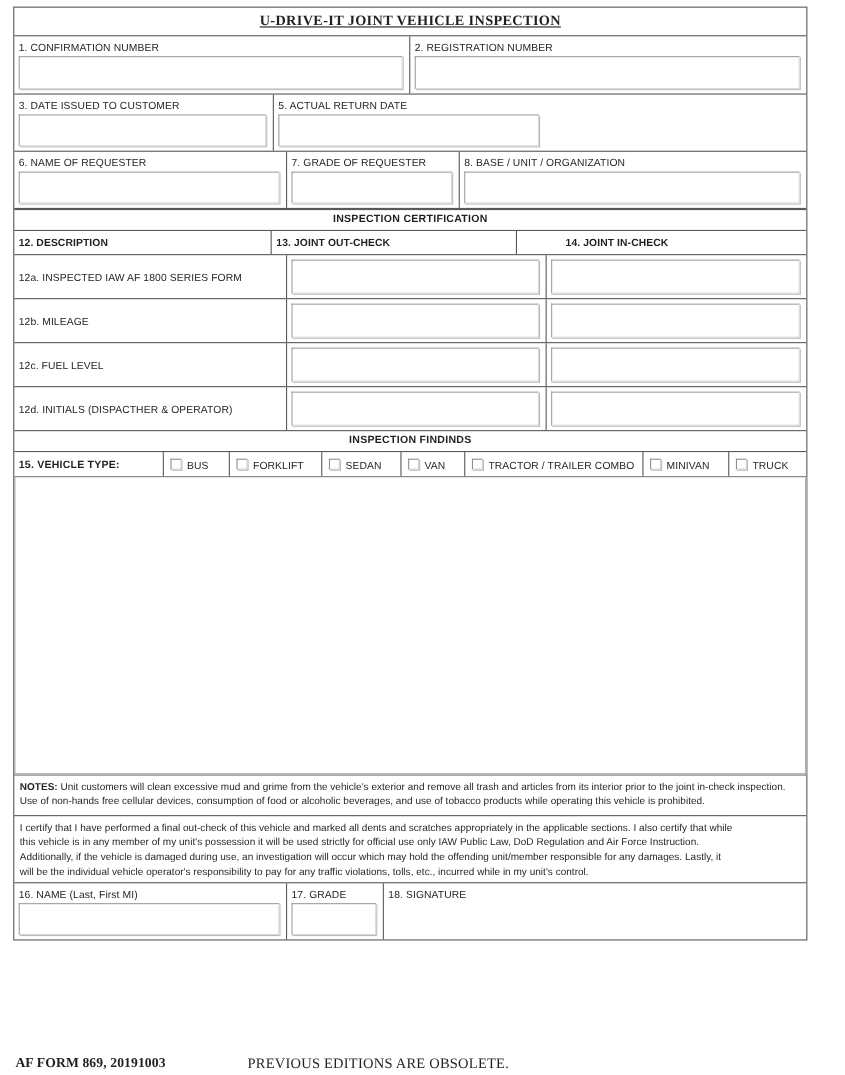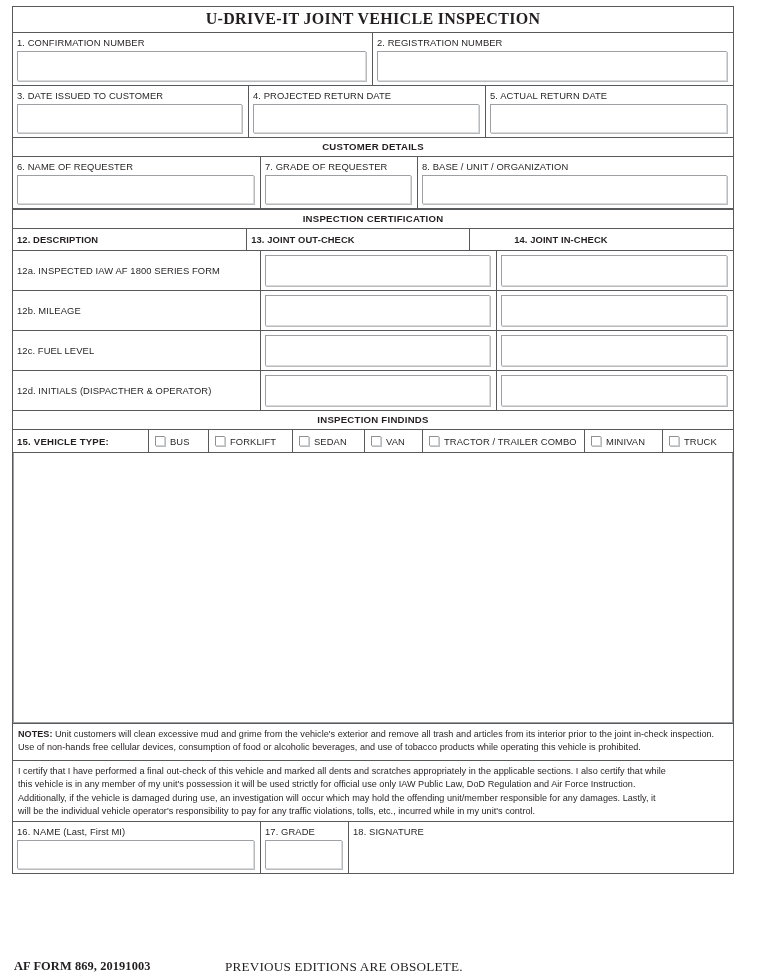--- a/index.html
+++ b/index.html
@@ -65,24 +65,25 @@
     letter-spacing: 0.25px;
     padding: 3px 0 3px 0;
     line-height: 12px;
   }
 
   
   .title {
     text-align: center;
     font-family: "Liberation Serif", serif;
     font-weight: bold;
-    font-size: 16px;
+    font-size: 13px;
     letter-spacing: 0.3px;
     padding: 5px 0 6px 0;
     line-height: 14px;
+    text-decoration: underline;
   }
 
   
   .box {
     box-sizing: border-box;
     background: #ffffff;
     border-top: 1px solid #9d9fa2;
     border-left: 1px solid #9d9fa2;
     border-right: 1px solid #d9dadb;
     border-bottom: 1px solid #d9dadb;
@@ -201,35 +202,26 @@
         <div class="lbl">2.  REGISTRATION NUMBER</div>
         <div class="box"></div>
       </div>
     </div>
 
     <div class="row">
       <div class="cell" style="width:236px;">
         <div class="lbl">3.  DATE ISSUED TO CUSTOMER</div>
         <div class="box short"></div>
       </div>
-      <div class="cell" style="width:237px;">
-        <div class="lbl">4.  PROJECTED RETURN DATE</div>
-        <div class="box short"></div>
-      </div>
       <div class="cell lastcol" style="width:247px;">
         <div class="lbl">5.  ACTUAL RETURN DATE</div>
         <div class="box short"></div>
       </div>
     </div>
 
-    <div class="row">
-      <div class="cell lastcol" style="width:720px;padding:0;">
-        <div class="banner">CUSTOMER DETAILS</div>
-      </div>
-    </div>
 
     <div class="row">
       <div class="cell" style="width:248px;">
         <div class="lbl">6.  NAME OF REQUESTER</div>
         <div class="box short"></div>
       </div>
       <div class="cell" style="width:157px;">
         <div class="lbl">7.  GRADE OF REQUESTER</div>
         <div class="box short"></div>
       </div>

